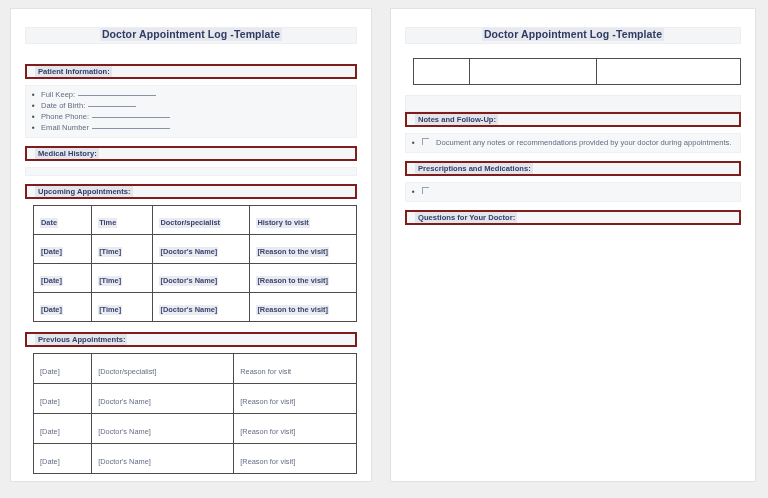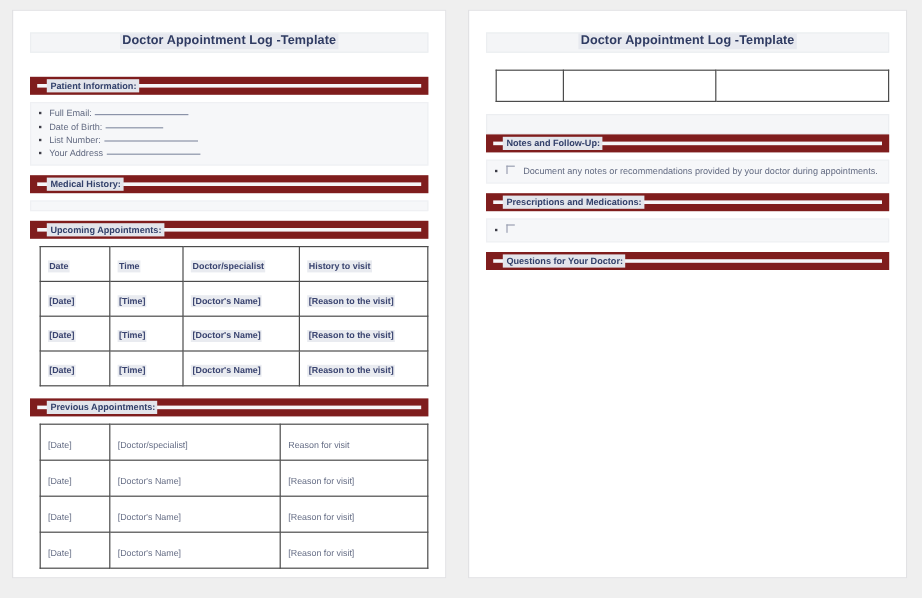--- a/index.html
+++ b/index.html
@@ -61,21 +61,21 @@
     letter-spacing: .1px;
     background: #e7e9ef;
     padding: 0 2px;
     line-height: 13px;
     white-space: nowrap;
   }
 
   
   .sect-band {
     background: #f5f6f8;
-    border: 6px solid #7f1d1d;
+    border: 2px solid #7f1d1d;
     height: 15px;
     display: flex;
     align-items: center;
     box-sizing: border-box;
   }
   .sect-label {
     font-size: 7.6px;
     font-weight: bold;
     color: #32406a;
     background: #e3e5eb;
@@ -203,33 +203,33 @@
 
       <div class="sect-band">
         <span class="sect-label">Patient Information:</span>
       </div>
 
       <div class="spacer-6"></div>
 
       <div class="bullet-block">
         <div class="bullet-row">
           <span class="bullet-dot"></span>
-          <span class="bullet-text"><span>Full Email:</span><span class="rule rule-l"></span></span>
+          <span class="bullet-text"><span>Full Keep:</span><span class="rule rule-l"></span></span>
         </div>
         <div class="bullet-row">
           <span class="bullet-dot"></span>
           <span class="bullet-text"><span>Date of Birth:</span><span class="rule rule-m"></span></span>
         </div>
         <div class="bullet-row">
           <span class="bullet-dot"></span>
-          <span class="bullet-text"><span>List Number:</span><span class="rule rule-l"></span></span>
-        </div>
-        <div class="bullet-row">
-          <span class="bullet-dot"></span>
-          <span class="bullet-text"><span>Your Address</span><span class="rule rule-l"></span></span>
+          <span class="bullet-text"><span>Phone Phone:</span><span class="rule rule-l"></span></span>
+        </div>
+        <div class="bullet-row">
+          <span class="bullet-dot"></span>
+          <span class="bullet-text"><span>Email Number</span><span class="rule rule-l"></span></span>
         </div>
       </div>
 
       <div class="spacer-8"></div>
 
       <div class="sect-band">
         <span class="sect-label">Medical History:</span>
       </div>
 
       <div class="spacer-6"></div>

